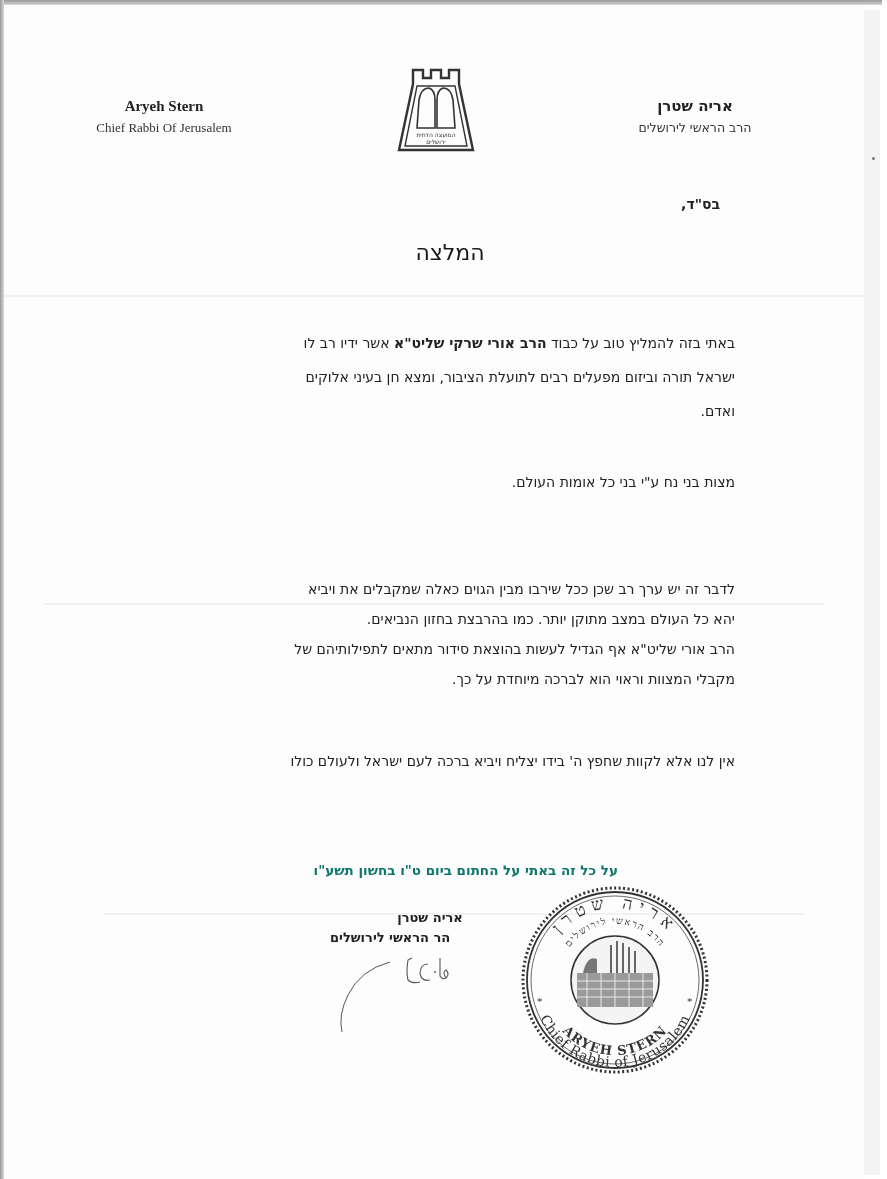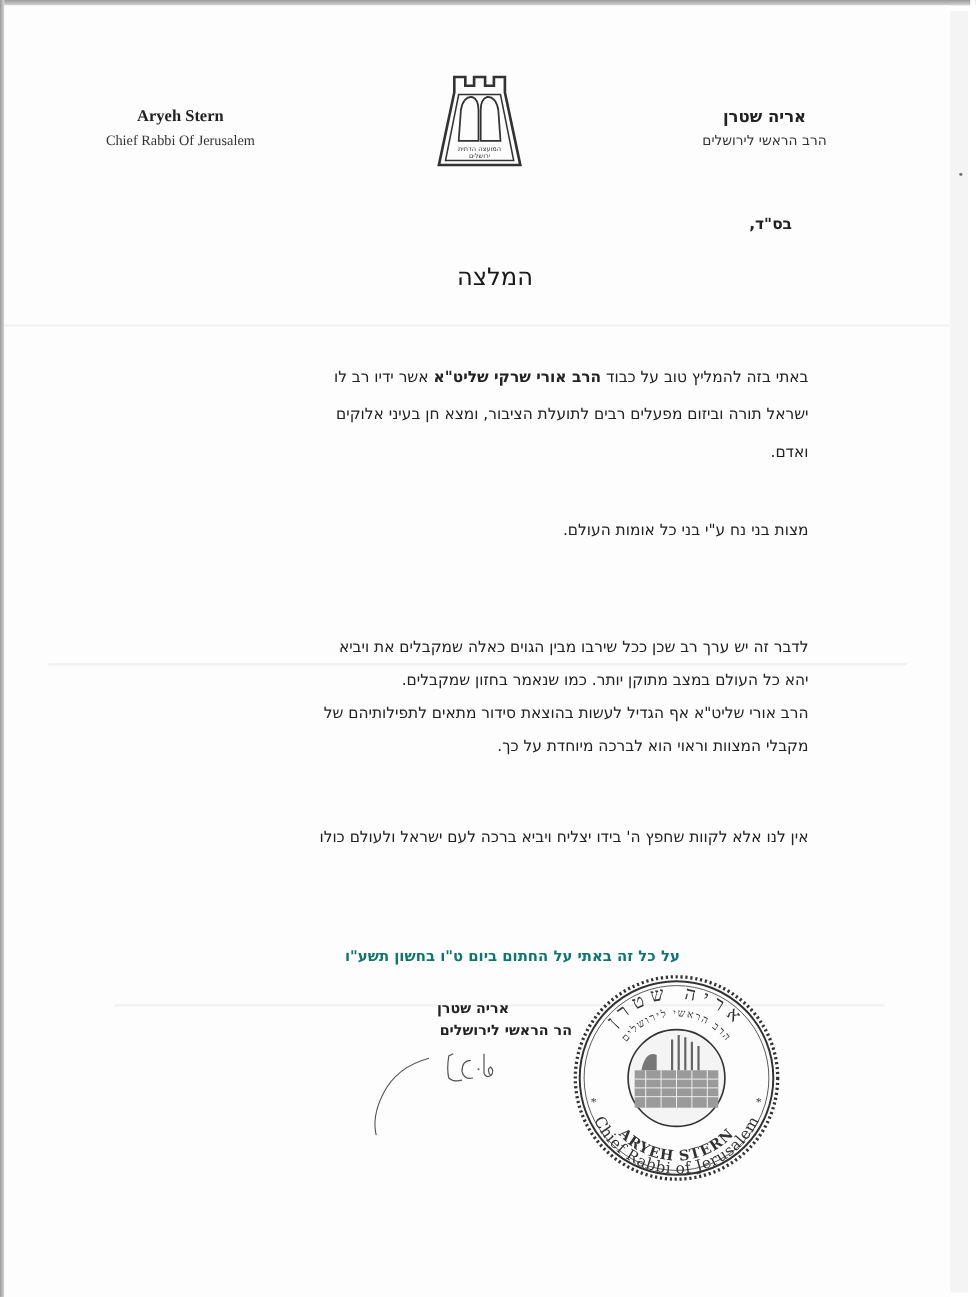--- a/index.html
+++ b/index.html
@@ -71,21 +71,21 @@
 
     .closing {
       position: absolute; left: 250px; top: 862px; width: 368px; direction: rtl; text-align: right;
       font-family: "DejaVu Sans", sans-serif; font-weight: bold; font-size: 13.5px; color: #0f766e; white-space: nowrap;
     }
     .sig-name {
       position: absolute; left: 350px; top: 910px; width: 160px; direction: rtl; text-align: center;
       font-family: "DejaVu Sans", sans-serif; font-weight: bold; font-size: 13px; color: #222;
     }
     .sig-title {
-      position: absolute; left: 330px; top: 930px; width: 190px; direction: rtl; text-align: right;
+      position: absolute; left: 330px; top: 930px; width: 190px; direction: rtl; text-align: left;
       font-family: "DejaVu Sans", sans-serif; font-weight: bold; font-size: 13px; color: #222; white-space: nowrap;
     }
     .signature { position: absolute; left: 330px; top: 950px; width: 140px; height: 90px; }
     .seal { position: absolute; left: 515px; top: 885px; width: 200px; height: 190px; }
   </style>
 </head>
 <body>
 
 <div class="frame-top"></div>
 <div class="frame-left"></div>
@@ -133,21 +133,21 @@
   <div class="line">ישראל תורה וביזום מפעלים רבים לתועלת הציבור, ומצא חן בעיני אלוקים</div>
   <div class="line">ואדם.</div>
 </div>
 
 <div class="para p2">
   <div class="line">מצות בני נח ע"י בני כל אומות העולם.</div>
 </div>
 
 <div class="para p3">
   <div class="line tight">לדבר זה יש ערך רב שכן ככל שירבו מבין הגוים כאלה שמקבלים  את ויביא</div>
-  <div class="line tight">יהא כל העולם במצב מתוקן יותר. כמו שנאמר בחזון שמקבלים.</div>
+  <div class="line tight">יהא כל העולם במצב מתוקן יותר. כמו בהרבצת בחזון הנביאים.</div>
   <div class="line tight"> הרב אורי שליט"א אף הגדיל לעשות בהוצאת סידור מתאים לתפילותיהם של</div>
   <div class="line tight">מקבלי המצוות וראוי הוא לברכה מיוחדת על כך.</div>
 </div>
 
 <div class="para p4">
   <div class="line">אין לנו אלא לקוות שחפץ ה' בידו יצליח ויביא ברכה לעם ישראל ולעולם כולו</div>
 </div>
 
 <div class="closing">על כל זה באתי על החתום ביום ט"ו בחשון תשע"ו</div>
 

